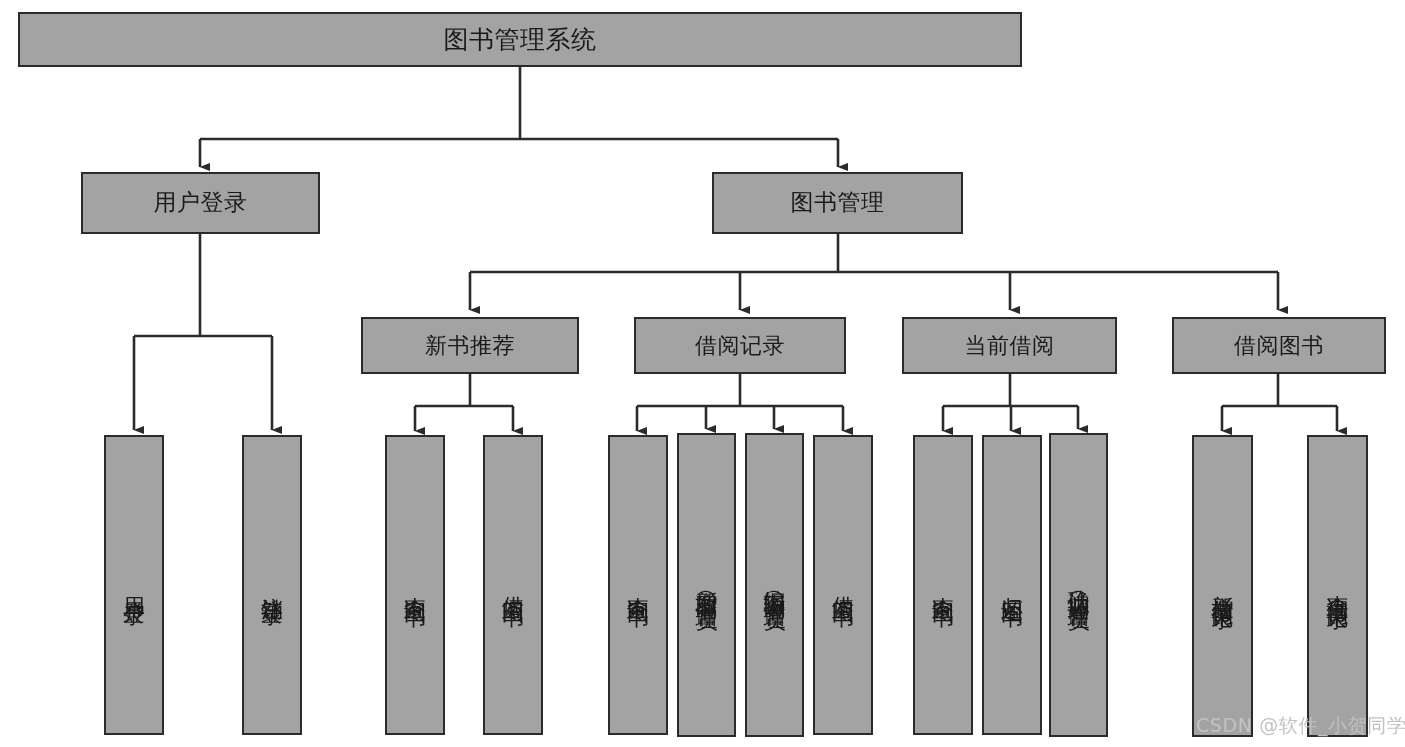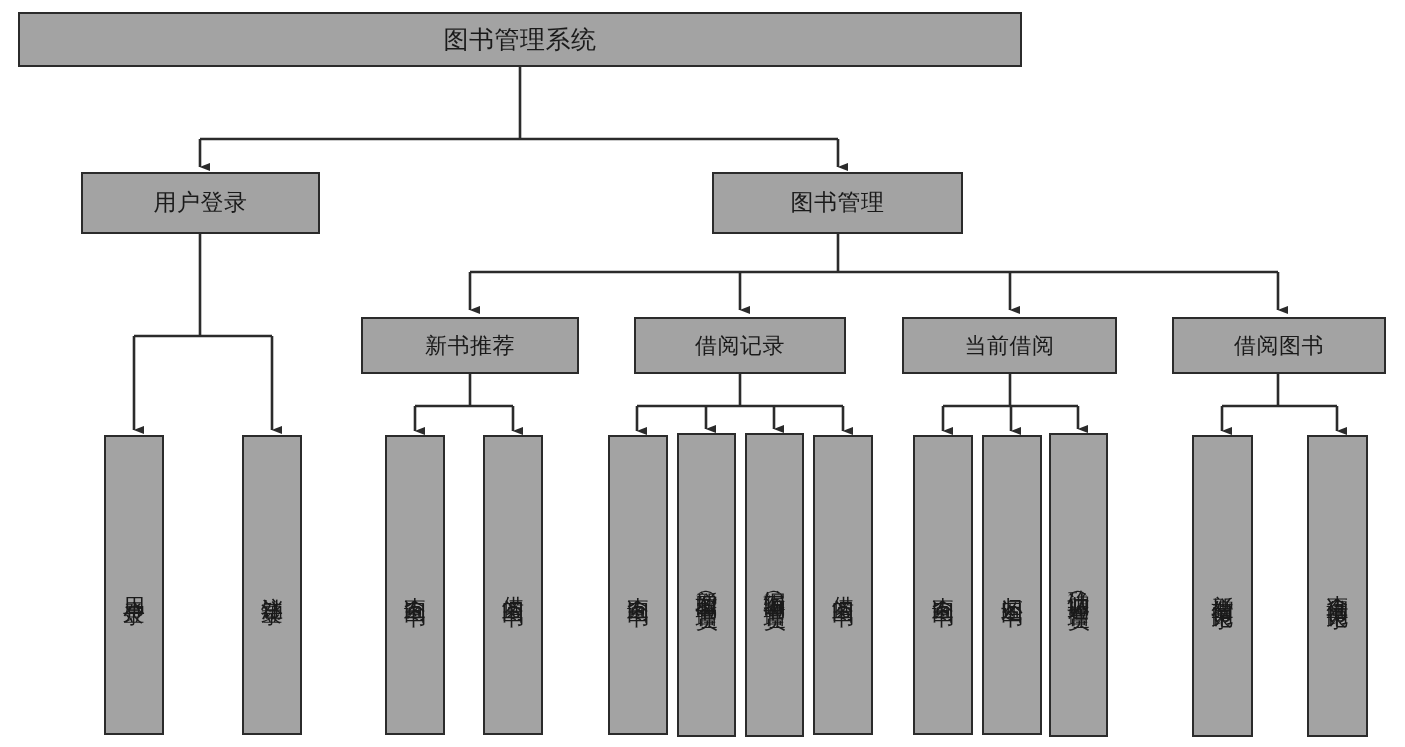--- a/index.html
+++ b/index.html
@@ -191,14 +191,15 @@
     <span class="node-label">确认归还（管理员）</span>
   </div>
 
   <div class="node-box node-leaf" style="left:1192px; top:435px; width:61px; height:302px;">
     <span class="node-label">新增借阅记录</span>
   </div>
   <div class="node-box node-leaf" style="left:1307px; top:435px; width:61px; height:302px;">
     <span class="node-label">查询借阅记录</span>
   </div>
 
+  <div class="watermark" style="left:1196px; top:713px;">CSDN @软件_小贺同学</div>
 
 </div>
 
 </body></html>

